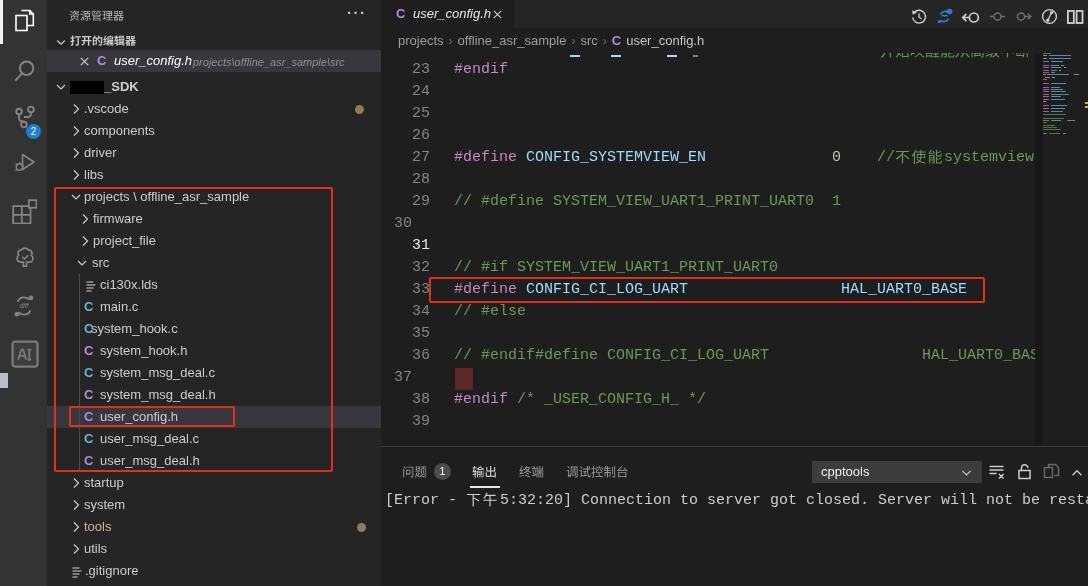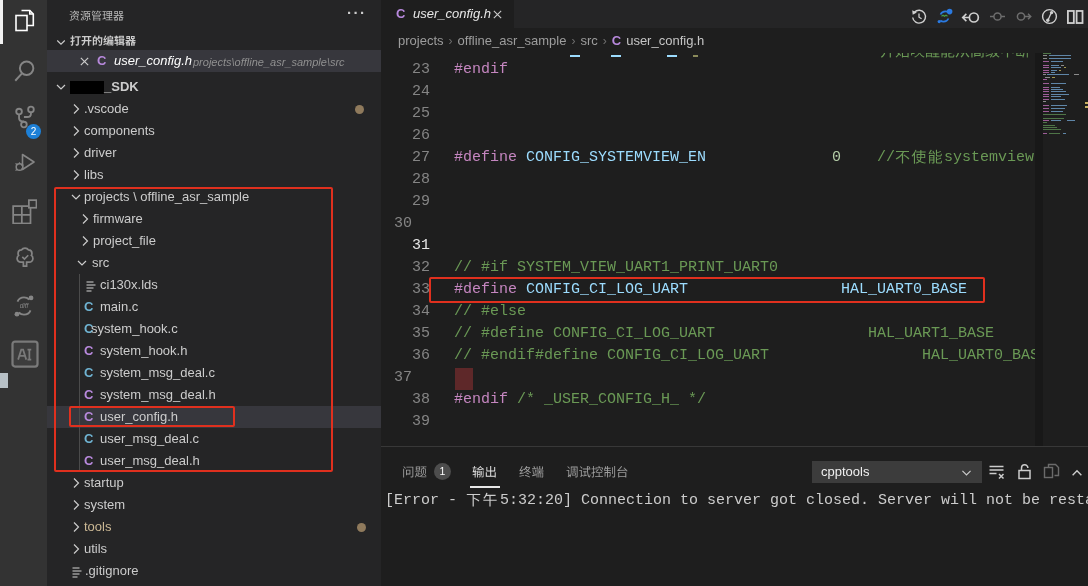--- a/index.html
+++ b/index.html
@@ -250,32 +250,32 @@
     <div class="mono" style="position:absolute;left:13px;top:28px;width:36px;text-align:right;color:#858585">24</div>
     <div class="mono" style="position:absolute;left:73px;top:28px"></div>
     <div class="mono" style="position:absolute;left:13px;top:50px;width:36px;text-align:right;color:#858585">25</div>
     <div class="mono" style="position:absolute;left:13px;top:72px;width:36px;text-align:right;color:#858585">26</div>
     <div class="mono" style="position:absolute;left:73px;top:72px"></div>
     <div class="mono" style="position:absolute;left:13px;top:94px;width:36px;text-align:right;color:#858585">27</div>
     <div class="mono" style="position:absolute;left:73px;top:94px"><span style="color:#C586C0">#define</span> <span style="color:#9CDCFE">CONFIG_SYSTEMVIEW_EN</span>              <span style="color:#B5CEA8">0</span></div>
     <div class="mono" style="position:absolute;left:13px;top:116px;width:36px;text-align:right;color:#858585">28</div>
     <div class="mono" style="position:absolute;left:73px;top:116px"></div>
     <div class="mono" style="position:absolute;left:13px;top:138px;width:36px;text-align:right;color:#858585">29</div>
+    <div class="mono" style="position:absolute;left:73px;top:138px"><span style="color:#6A9955">// #define SYSTEM_VIEW_UART1_PRINT_UART0  1</span></div>
     <div class="mono" style="position:absolute;left:13px;top:160px;width:36px;text-align:left;color:#858585">30</div>
     <div class="mono" style="position:absolute;left:73px;top:160px"></div>
     <div class="mono" style="position:absolute;left:13px;top:182px;width:36px;text-align:right;color:#e5e5e5">31</div>
     <div class="mono" style="position:absolute;left:73px;top:182px"></div>
     <div class="mono" style="position:absolute;left:13px;top:204px;width:36px;text-align:right;color:#858585">32</div>
     <div class="mono" style="position:absolute;left:73px;top:204px"><span style="color:#6A9955">// #if SYSTEM_VIEW_UART1_PRINT_UART0</span></div>
     <div class="mono" style="position:absolute;left:13px;top:226px;width:36px;text-align:right;color:#858585">33</div>
     <div class="mono" style="position:absolute;left:73px;top:226px"><span style="color:#C586C0">#define</span> <span style="color:#9CDCFE">CONFIG_CI_LOG_UART</span>                 <span style="color:#9CDCFE">HAL_UART0_BASE</span></div>
     <div class="mono" style="position:absolute;left:13px;top:248px;width:36px;text-align:right;color:#858585">34</div>
     <div class="mono" style="position:absolute;left:73px;top:248px"><span style="color:#6A9955">// #else</span></div>
     <div class="mono" style="position:absolute;left:13px;top:270px;width:36px;text-align:right;color:#858585">35</div>
-    <div class="mono" style="position:absolute;left:73px;top:270px"><span style="color:#6A9955">// #define CONFIG_CI_LOG_UART                 HAL_UART1_BASE</span></div>
     <div class="mono" style="position:absolute;left:13px;top:292px;width:36px;text-align:right;color:#858585">36</div>
     <div class="mono" style="position:absolute;left:73px;top:292px"><span style="color:#6A9955">// #endif#define CONFIG_CI_LOG_UART                 HAL_UART0_BASE</span></div>
     <div class="mono" style="position:absolute;left:13px;top:314px;width:36px;color:#858585">37</div>
     <div class="mono" style="position:absolute;left:73px;top:314px"></div>
     <div class="mono" style="position:absolute;left:13px;top:336px;width:36px;text-align:right;color:#858585">38</div>
     <div class="mono" style="position:absolute;left:73px;top:336px"><span style="color:#C586C0">#endif</span> <span style="color:#6A9955">/* _USER_CONFIG_H_ */</span></div>
     <div class="mono" style="position:absolute;left:13px;top:358px;width:36px;text-align:right;color:#858585">39</div>
     <div class="mono" style="position:absolute;left:73px;top:358px"></div>
     <div style="position:absolute;left:496px;top:94px;height:22px;display:flex;align-items:center">
       <span class="mono" style="color:#6A9955">//</span>

